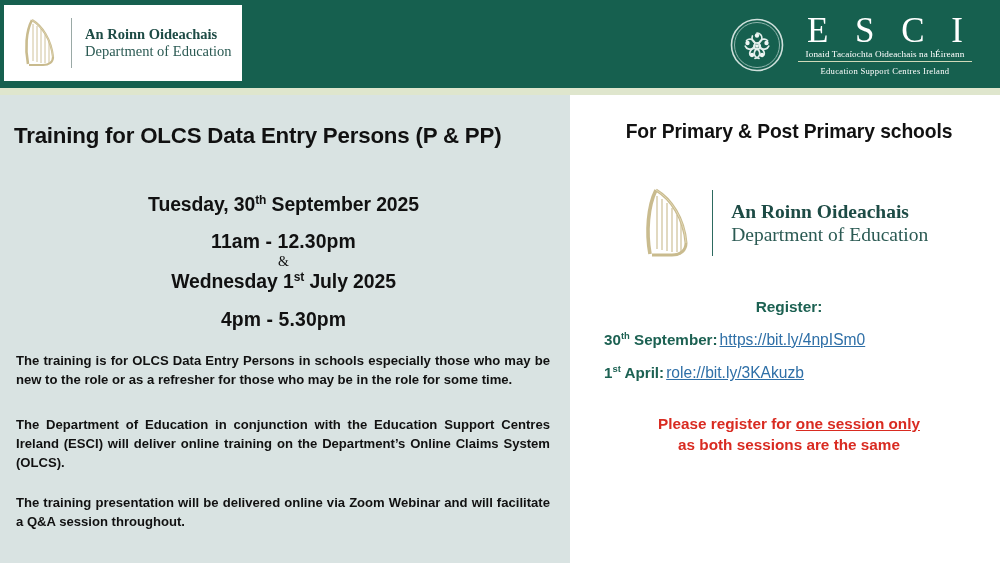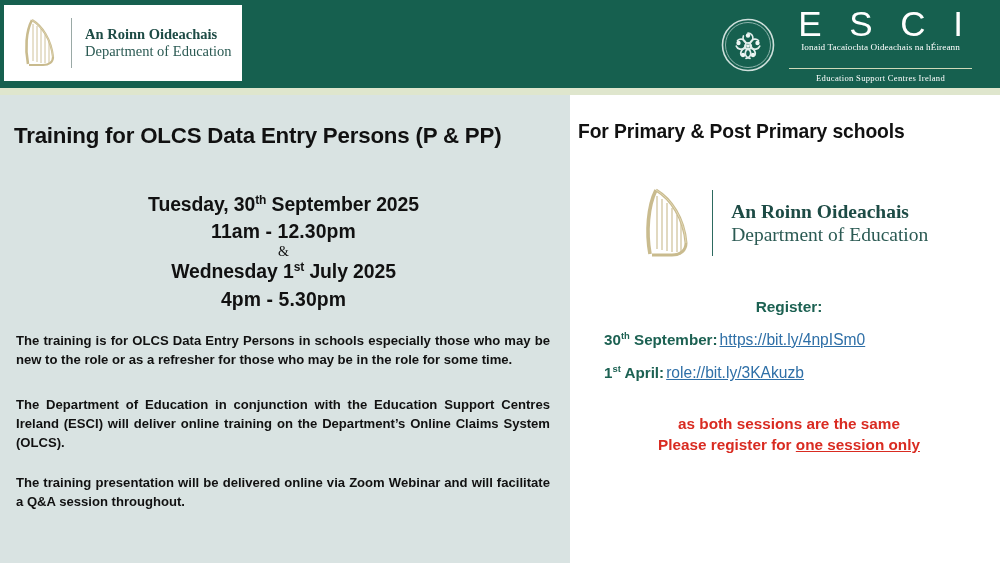--- a/index.html
+++ b/index.html
@@ -40,28 +40,28 @@
   }
 
   
   .esci {
     position:absolute; right:28px; top:12px; height:66px;
     display:flex; align-items:center;
   }
   .esci-emblem { width:56px; height:56px; flex:0 0 auto; }
   .esci-txt { margin-left:13px; text-align:center; }
   .esci-word {
-    font-family:Liberation Sans, sans-serif; color:#ffffff;
+    font-family:Liberation Serif, serif; color:#ffffff;
     font-size:35px; letter-spacing:9px; line-height:0.98;
     padding-left:9px;
   }
   .esci-ga {
     font-family:"Liberation Serif", serif; color:#ffffff;
     font-size:9.2px; letter-spacing:0.1px; white-space:nowrap;
-    border-bottom:1px solid #cfd9b9; padding-bottom:16px; margin-top:1px;
+    border-bottom:1px solid #cfd9b9; padding-bottom:2px; margin-top:1px;
   }
   .esci-en {
     font-family:"Liberation Serif", serif; color:#ffffff;
     font-size:8.6px; letter-spacing:0.3px; white-space:nowrap; margin-top:4px;
   }
 
   
   .left-panel {
     position:absolute; left:0; top:95px; width:570px; height:468px;
     background:#d9e3e2; padding:28px 14px 0 11px;
@@ -74,38 +74,38 @@
   
   .title {
     font-size:22.3px; font-weight:bold; color:#111111;
     letter-spacing:-0.2px; text-align:left; padding-left:3px;
   }
   .when { text-align:center; margin-top:44px; color:#111111; }
   .when .line1, .when .line3 {
     font-size:19.4px; font-weight:bold; letter-spacing:-0.1px;
   }
   .when .line2, .when .line4 {
-    font-size:19.4px; font-weight:bold; letter-spacing:0.1px; margin-top:4px;
+    font-size:19.4px; font-weight:bold; letter-spacing:0.1px; margin-top:14px;
   }
   .when .amp {
     font-family:"Liberation Serif", serif;
     font-size:14px; font-weight:normal; margin:1px 0 0 0;
   }
   .when sup { font-size:0.62em; vertical-align:super; }
   .body-p {
     font-size:13.1px; font-weight:bold; color:#111111;
     text-align:justify; line-height:1.48; margin-top:20px;
     padding:0 6px 0 5px;
   }
   .body-p.first { margin-top:25px; }
 
   
   .for-schools {
     font-size:19.3px; font-weight:bold; color:#111111;
-    margin-top:26px; letter-spacing:-0.1px;
+    text-align:center; margin-top:26px; letter-spacing:-0.1px;
   }
   .doe-big {
     display:flex; align-items:center; justify-content:center;
     margin-top:43px; padding-right:8px;
   }
   .harp-lg { width:54px; height:74px; flex:0 0 auto; }
   .logo-div-lg {
     width:1.5px; height:66px; background:#2d6a60; margin:0 18px 0 16px; flex:0 0 auto;
   }
   .logo-text-lg { line-height:1.2; }
@@ -230,16 +230,16 @@
 
   <div class="reg-line">
     <span>30</span><sup>th</sup><span> September:</span><a class="lnk" href="#">https://bit.ly/4npISm0</a>
   </div>
 
   <div class="reg-line second">
     <span>1</span><sup>st</sup><span> April:</span><a class="lnk" href="#">role://bit.ly/3KAkuzb</a>
   </div>
 
   <div class="notice">
+    <div><span>Please register for </span><span class="u">one session only</span></div>
     <div>as both sessions are the same</div>
-    <div><span>Please register for </span><span class="u">one session only</span></div>
   </div>
 </div>
 
 </body></html>

